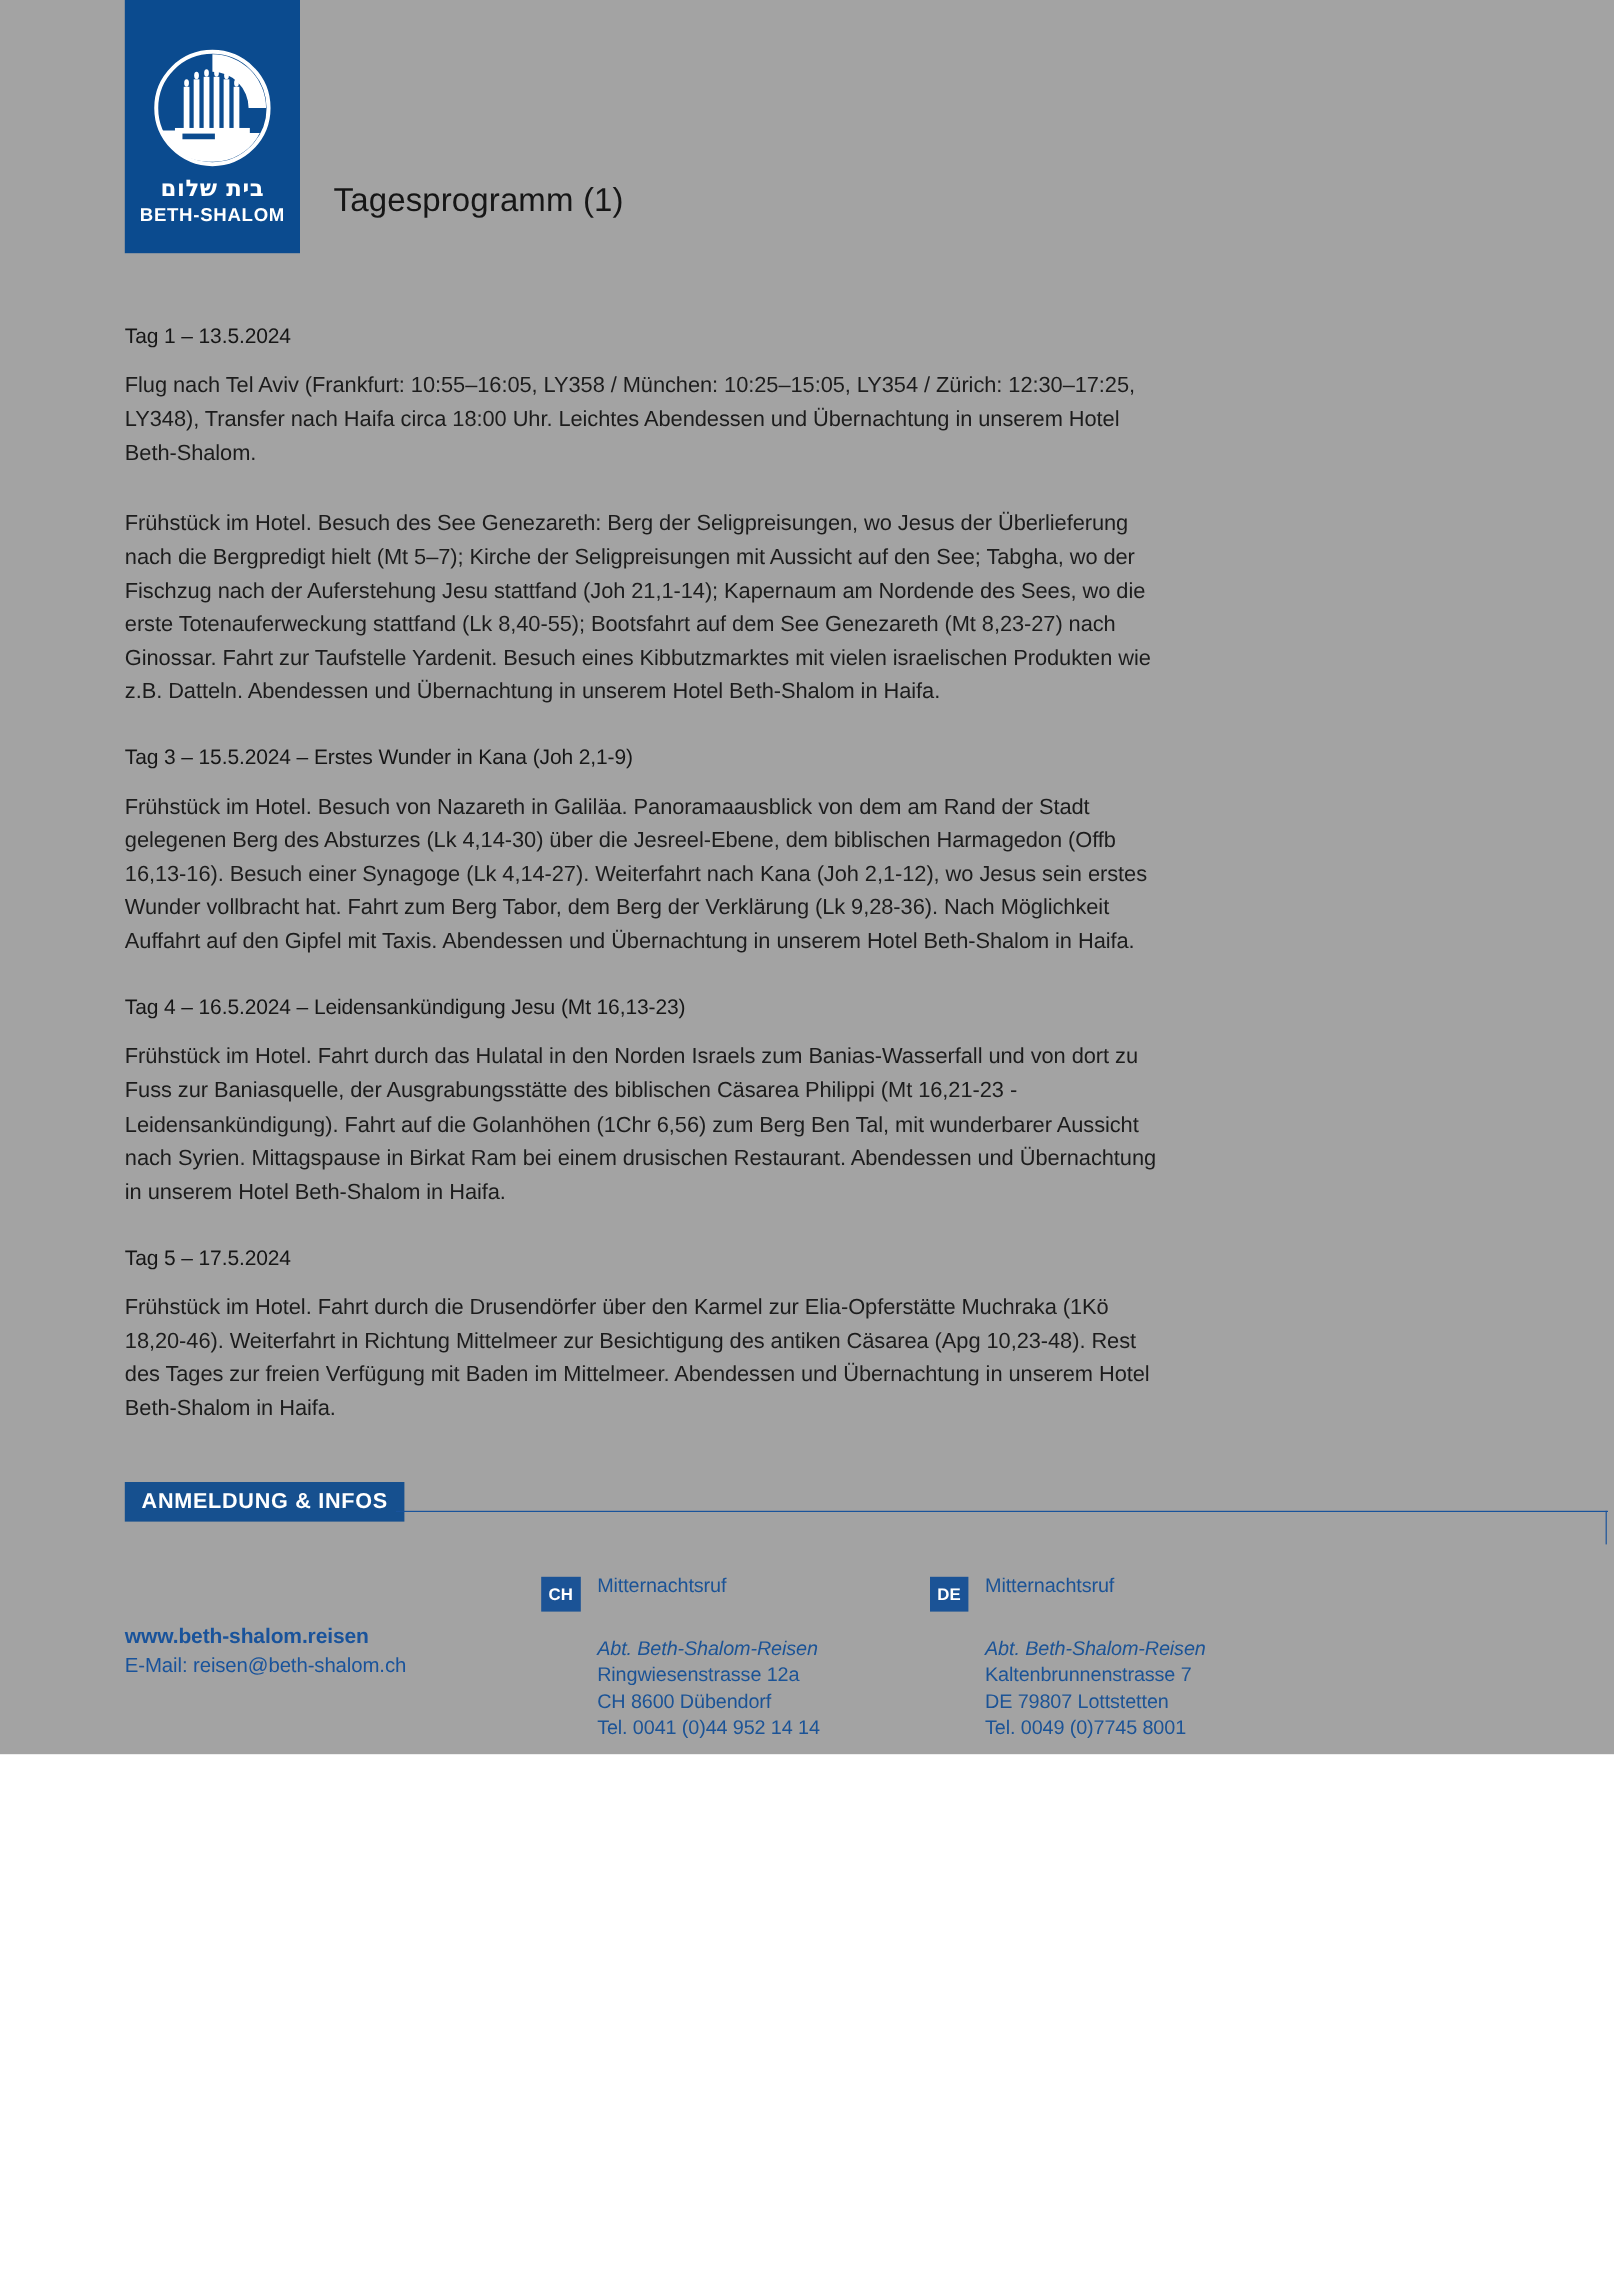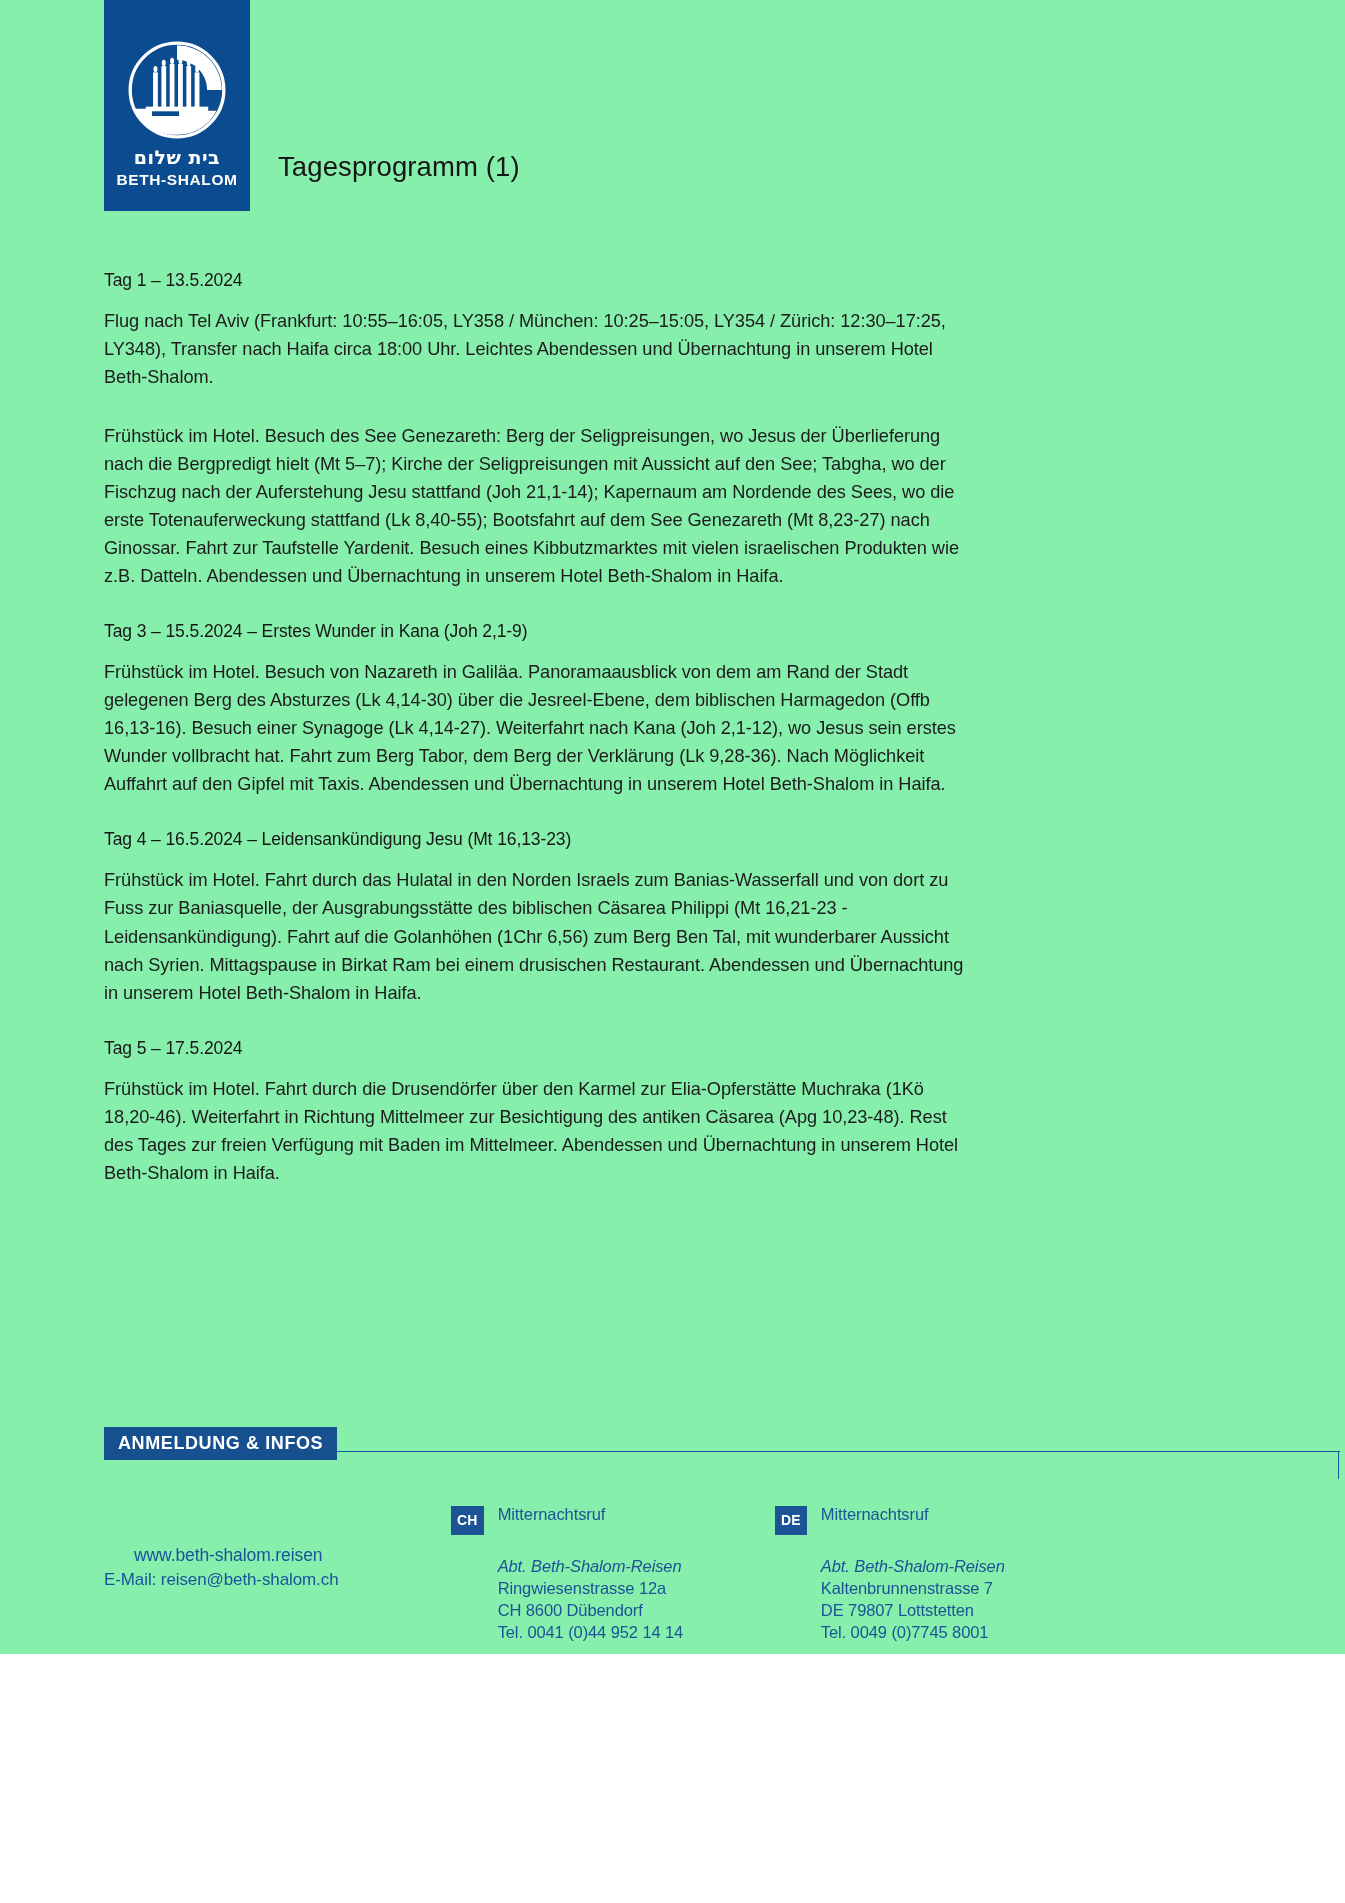--- a/index.html
+++ b/index.html
@@ -8,22 +8,22 @@
     padding: 0;
     background: #ffffff;
   }
   body {
     font-family: "Liberation Sans", sans-serif;
     color: #161616;
   }
   .page {
     position: relative;
     width: 1345px;
-    height: 1654px;
-    background: #86efac;
+    height: 1462px;
+    background: #a3a3a3;
     overflow: hidden;
     box-sizing: border-box;
   }
 
   
   .header {
     position: absolute;
     left: 0;
     top: 0;
     width: 100%;
@@ -138,24 +138,23 @@
     line-height: 1;
   }
   .web-block {
     position: absolute;
     left: 104px;
     top: 140px;
     color: #19539b;
   }
   .web-url {
     font-size: 17.5px;
-    font-weight: normal;
+    font-weight: bold;
     letter-spacing: -0.1px;
     line-height: 1.35;
-    margin-left: 30px;
   }
   .web-mail {
     font-size: 17px;
     letter-spacing: -0.1px;
     line-height: 1.35;
     margin-top: 1px;
   }
 
   .addr {
     position: absolute;

